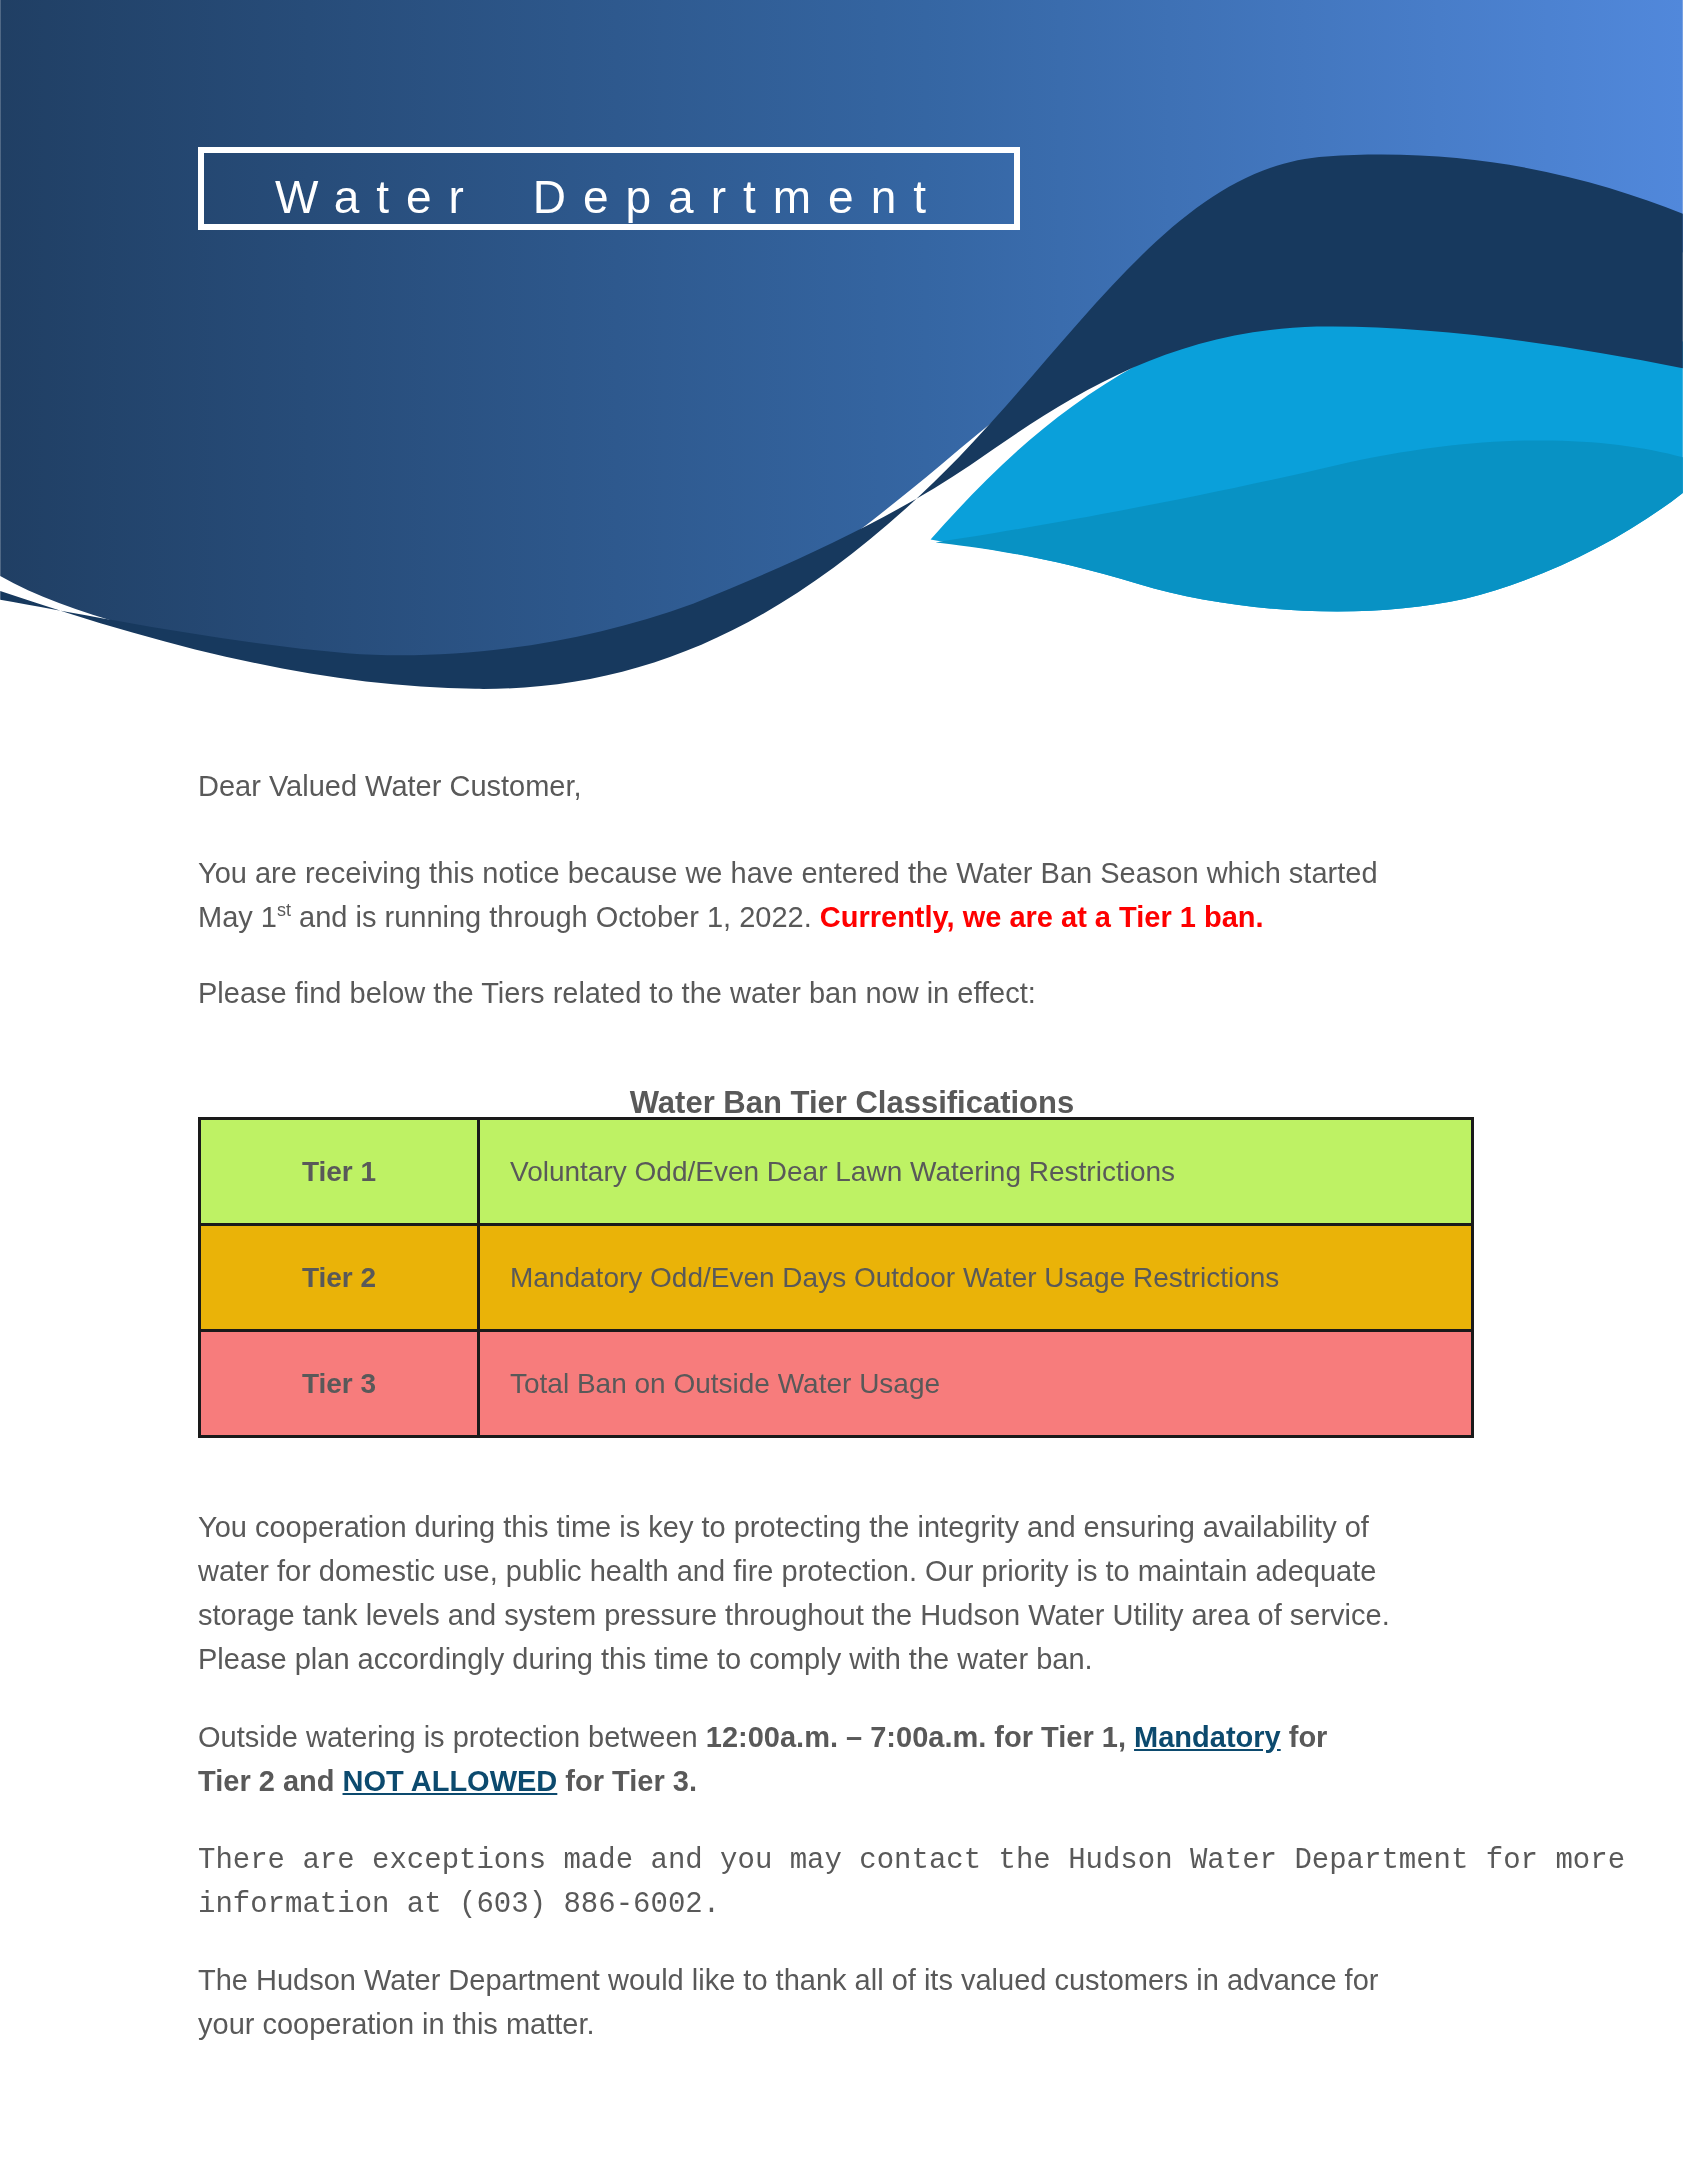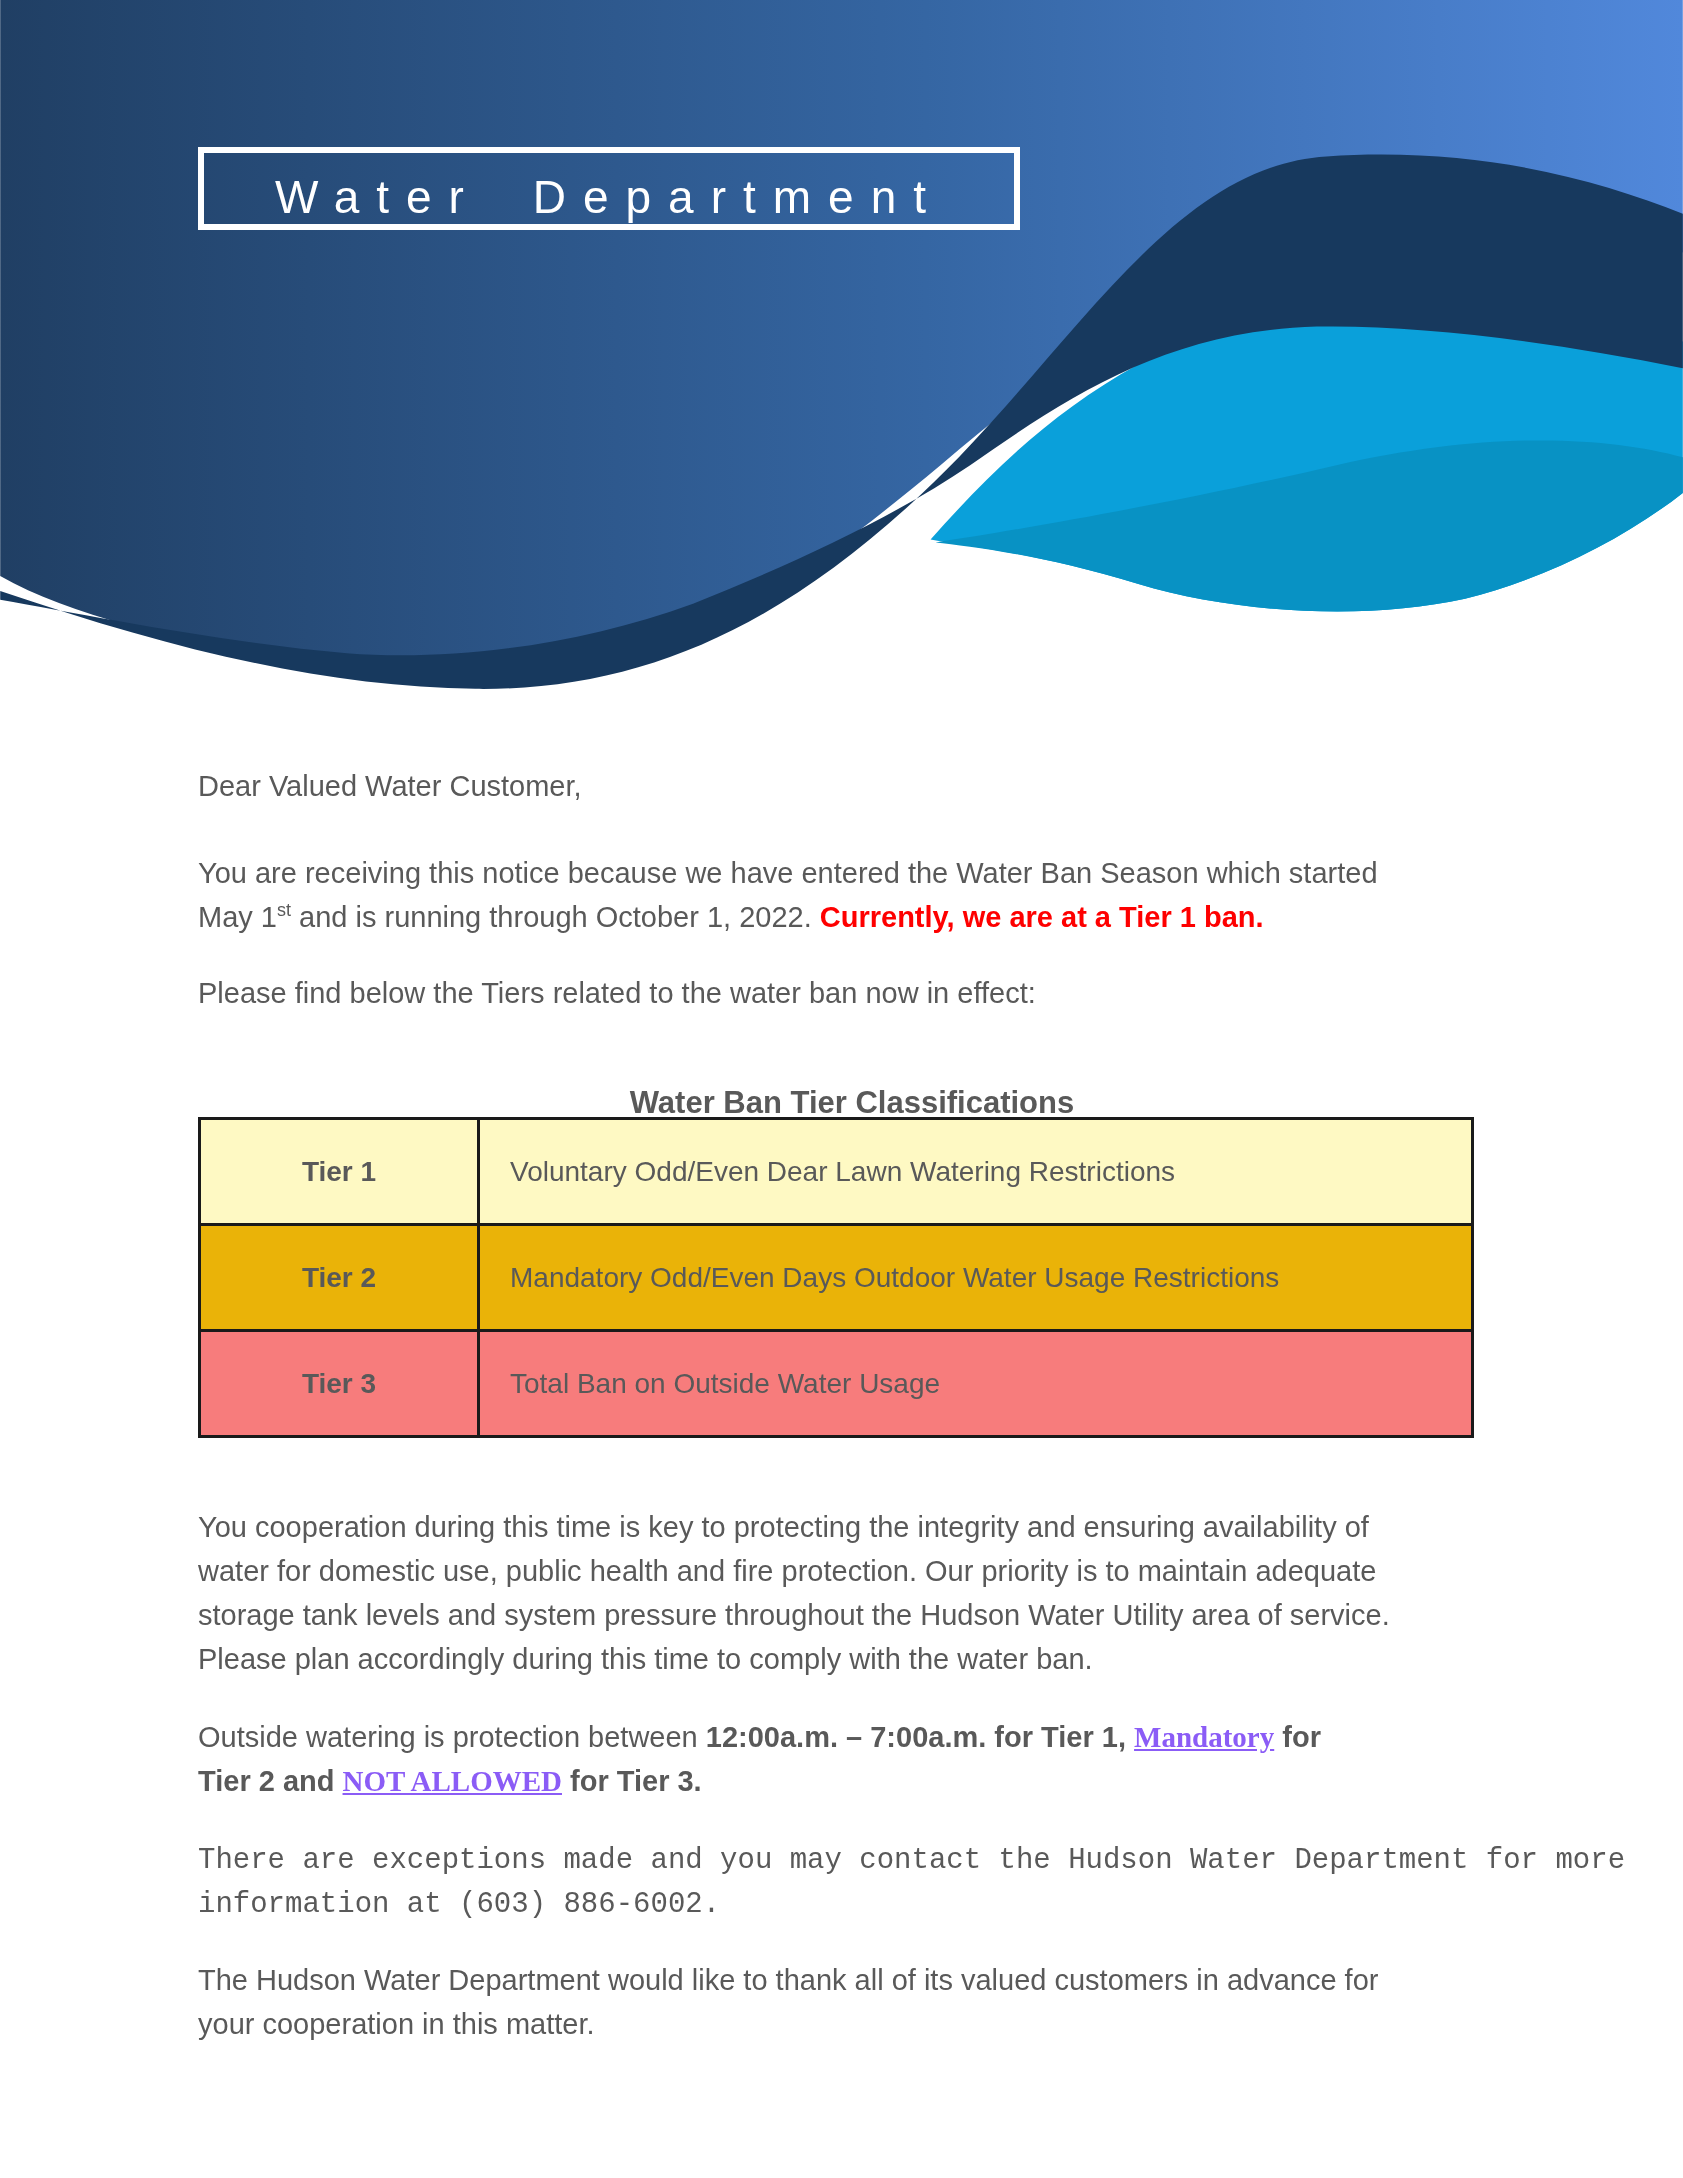--- a/index.html
+++ b/index.html
@@ -27,21 +27,21 @@
   }
   .salutation{top:764px;}
   .p1{top:851px;}
   .p2{top:971px;}
   .p3{top:1505px;}
   .p4{top:1715px;}
   .p5{top:1839px;font-family:Liberation Mono, monospace;}
   .p6{top:1958px;}
   .alert-red{color:#FE0000;font-weight:700;}
   .bold{font-weight:700;}
-  .red-underline{color:#8b5cf6;font-weight:700;text-decoration:underline;font-family:Liberation Serif, serif;}
+  .red-underline{color:#0c4a6e;font-weight:700;text-decoration:underline;}
   sup{font-size:18px;vertical-align:super;line-height:0;}
   .table-title{
     position:absolute;left:198px;top:1065px;width:1276px;
     text-align:center;color:#595959;font-size:31px;font-weight:700;
     line-height:44px;margin:16px;
   }
   table.tiers{
     position:absolute;left:198px;top:1117px;width:1276px;height:321px;
     border-collapse:collapse;table-layout:fixed;
   }
@@ -110,21 +110,21 @@
 
   <p class="para p1"><span>You are receiving this notice because we have entered the Water Ban Season which started
 May 1</span><sup>st</sup><span> and is running through October 1, 2022. </span><span class="alert-red">Currently, we are at a Tier 1 ban.</span></p>
 
   <p class="para p2">Please find below the Tiers related to the water ban now in effect:</p>
 
   <p class="table-title">Water Ban Tier Classifications</p>
 
   <table class="tiers">
     <tbody>
-      <tr style="background-color: #fef9c3;">
+      <tr style="background-color: #bef264;">
         <td class="tier-name">Tier 1</td>
         <td class="tier-desc">Voluntary Odd/Even Dear Lawn Watering Restrictions</td>
       </tr>
       <tr style="background-color: #eab308;">
         <td class="tier-name">Tier 2</td>
         <td class="tier-desc">Mandatory Odd/Even Days Outdoor Water Usage Restrictions</td>
       </tr>
       <tr style="background-color: rgb(247, 124, 124);">
         <td class="tier-name">Tier 3</td>
         <td class="tier-desc">Total Ban on Outside Water Usage</td>

